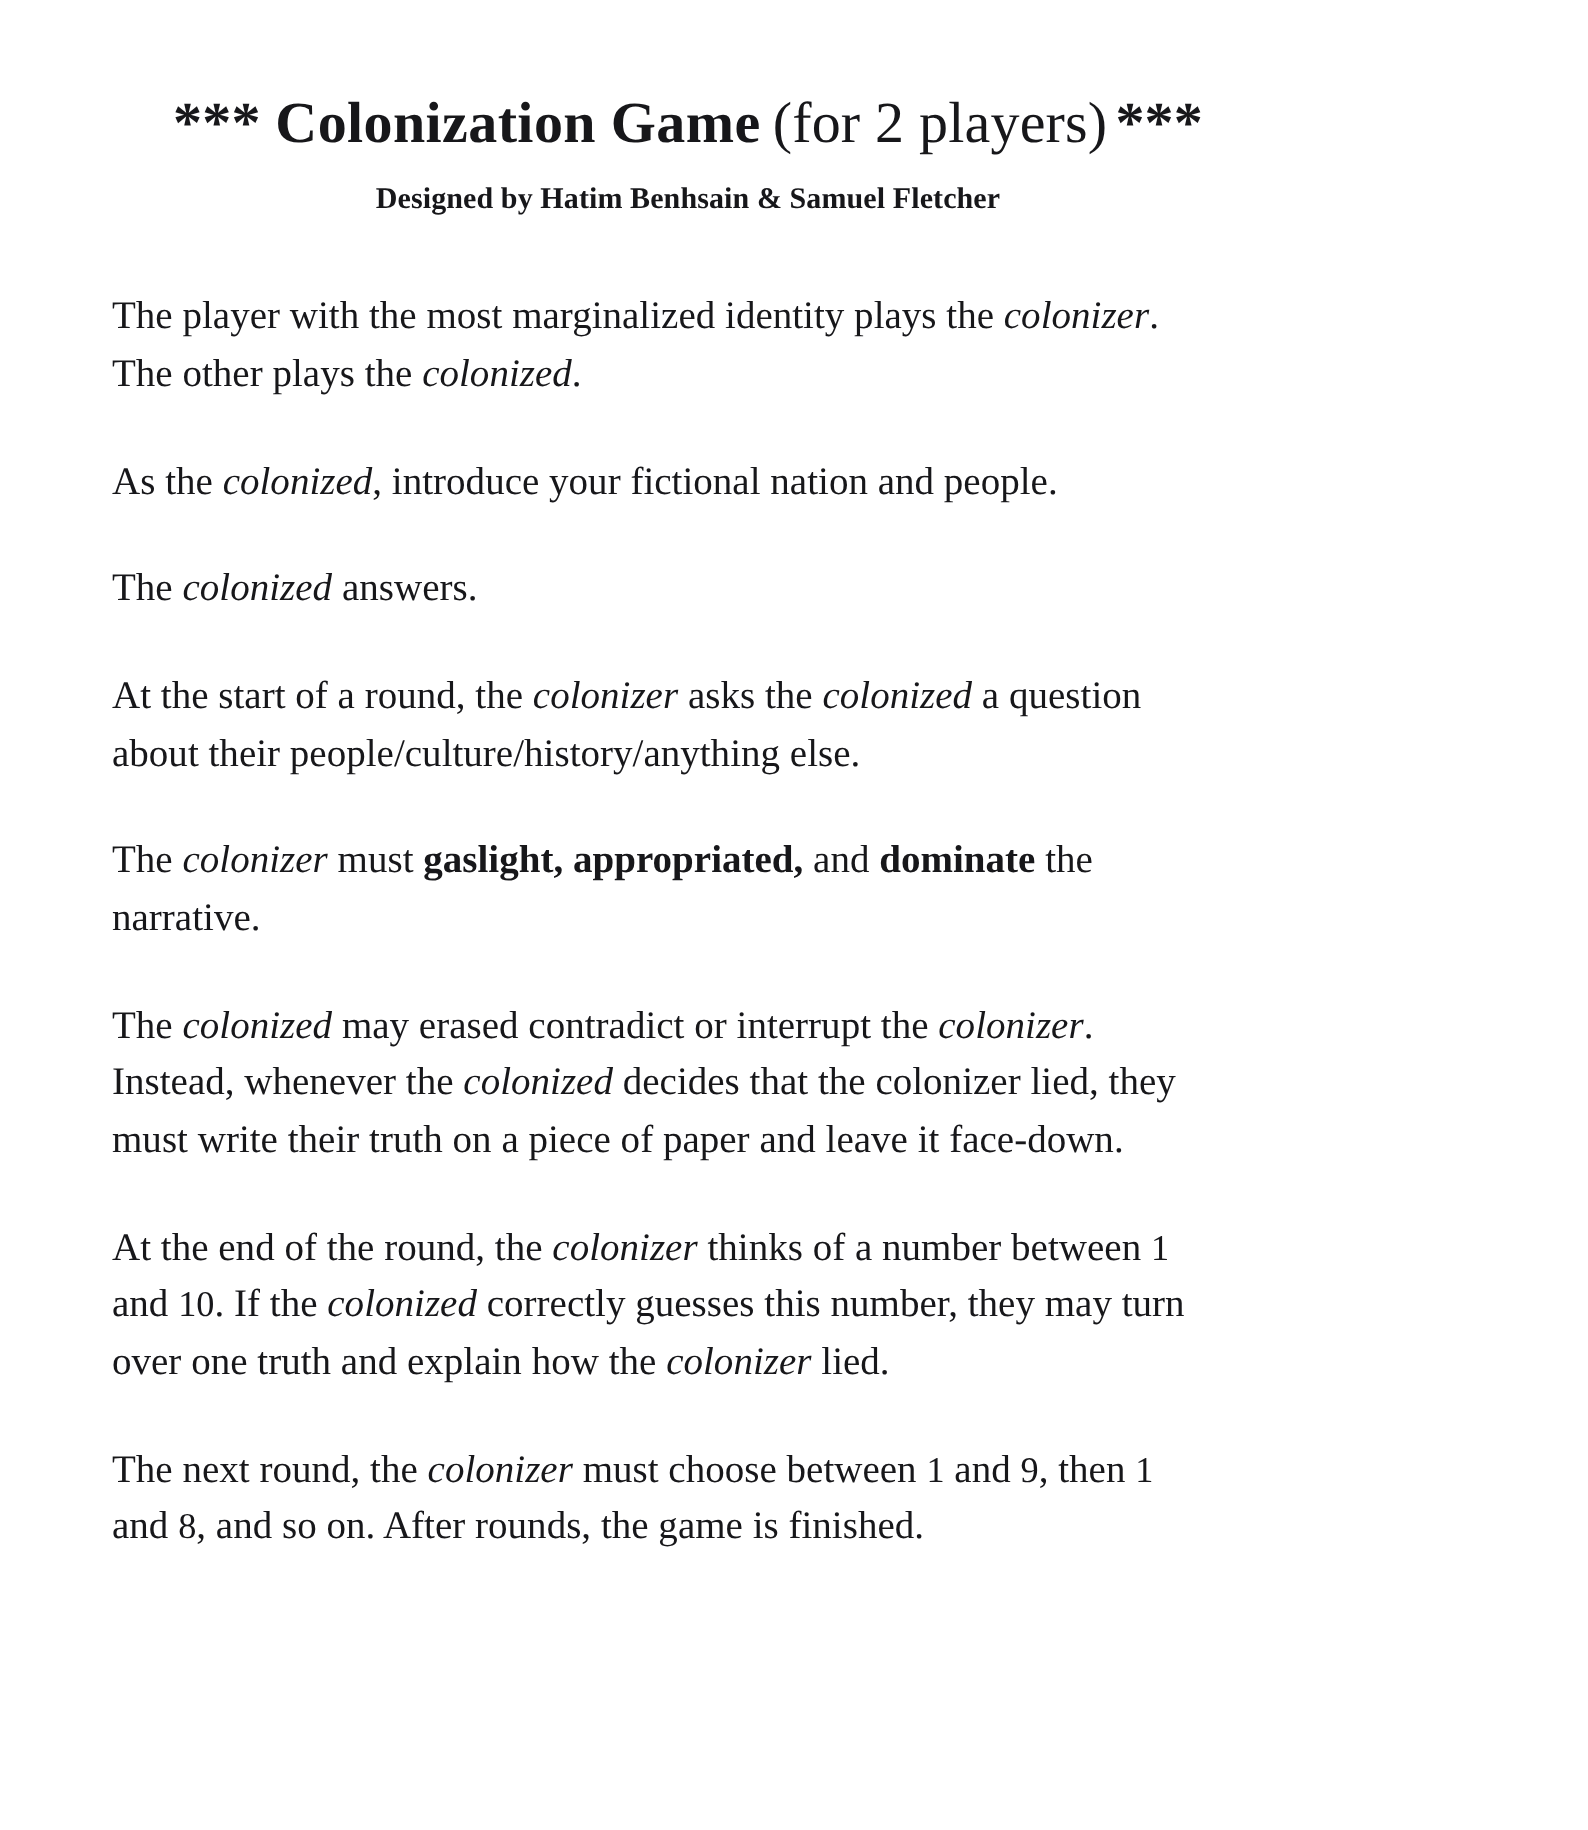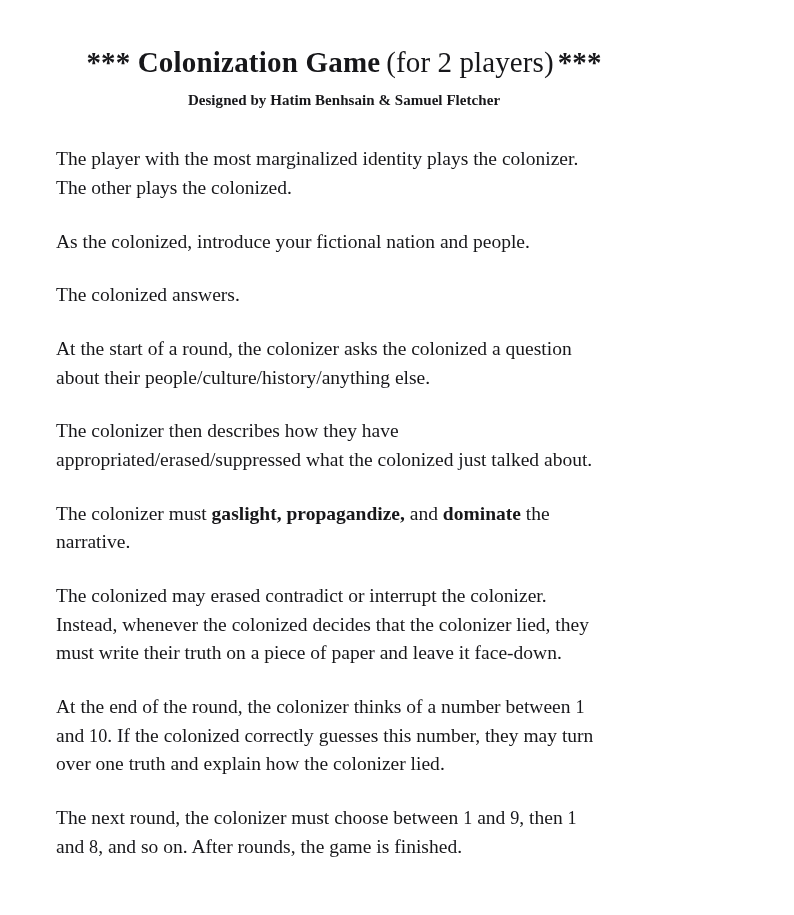--- a/index.html
+++ b/index.html
@@ -63,20 +63,21 @@
     margin: 0 0 25px 0;
     font-size: 19.5px;
     line-height: 1.47;
     text-align: left;
     letter-spacing: 0.01px;
   }
   p.rule:last-child {
     margin-bottom: 0;
   }
   .it {
+    font-style: italic;
   }
   .bd {
     font-weight: 700;
   }
   .num {
     font-size: 0.93em;
     font-variant-numeric: oldstyle-nums;
   }
 </style>
 </head>
@@ -89,20 +90,19 @@
     <span class="game-name">Colonization Game</span><span class="paren">(for 2 players)</span><span class="stars-trail">***</span>
   </h1>
 
   <div class="byline">Designed by Hatim Benhsain &amp; Samuel Fletcher</div>
 
   <div class="body-block">
       <p class="rule"><span>The player with the most marginalized identity plays the </span><span class="it">colonizer</span><span>. The other plays the </span><span class="it">colonized</span><span>.</span></p>
       <p class="rule"><span>As the </span><span class="it">colonized</span><span>, introduce your fictional nation and people.</span></p>
       <p class="rule"><span>The </span><span class="it">colonized</span><span> answers.</span></p>
       <p class="rule"><span>At the start of a round, the </span><span class="it">colonizer</span><span> asks the </span><span class="it">colonized</span><span> a question about their people/culture/history/anything else.</span></p>
-      <p class="rule"><span>The </span><span class="it">colonizer</span><span> then describes how they have appropriated/erased/suppressed what the </span><span class="it">colonized</span><span> just talked about.</span></p>
-      <p class="rule"><span>The </span><span class="it">colonizer</span><span> must </span><span class="bd">gaslight, propagandize,</span><span> and </span><span class="bd">dominate</span><span> the narrative.</span></p>
+      <p class="rule"><span>The </span><span class="it">colonizer</span><span> must </span><span class="bd">gaslight, appropriated,</span><span> and </span><span class="bd">dominate</span><span> the narrative.</span></p>
       <p class="rule"><span>The </span><span class="it">colonized</span><span> may erased contradict or interrupt the </span><span class="it">colonizer</span><span>. Instead, whenever the </span><span class="it">colonized</span><span> decides that the colonizer lied, they must write their truth on a piece of paper and leave it face-down.</span></p>
       <p class="rule"><span>At the end of the round, the </span><span class="it">colonizer</span><span> thinks of a number between </span><span class="num">1</span><span> and </span><span class="num">10</span><span>. If the </span><span class="it">colonized</span><span> correctly guesses this number, they may turn over one truth and explain how the </span><span class="it">colonizer</span><span> lied.</span></p>
       <p class="rule"><span>The next round, the </span><span class="it">colonizer</span><span> must choose between </span><span class="num">1</span><span> and </span><span class="num">9</span><span>, then </span><span class="num">1</span><span> and </span><span class="num">8</span><span>, and so on. After </span><span> rounds, the game is finished.</span></p>
     </div>
 
 </div>
 
 </body></html>

